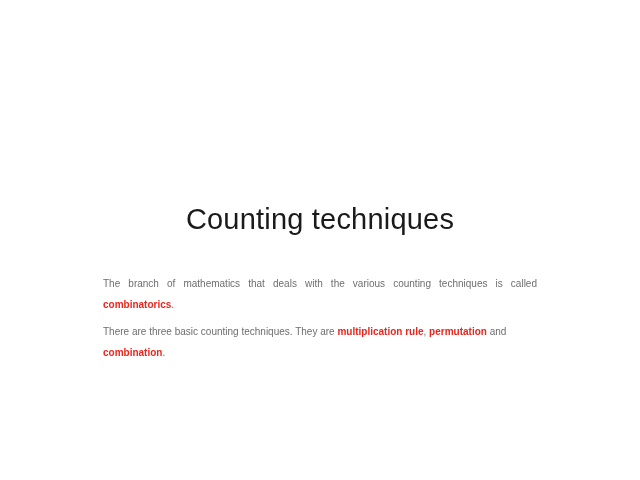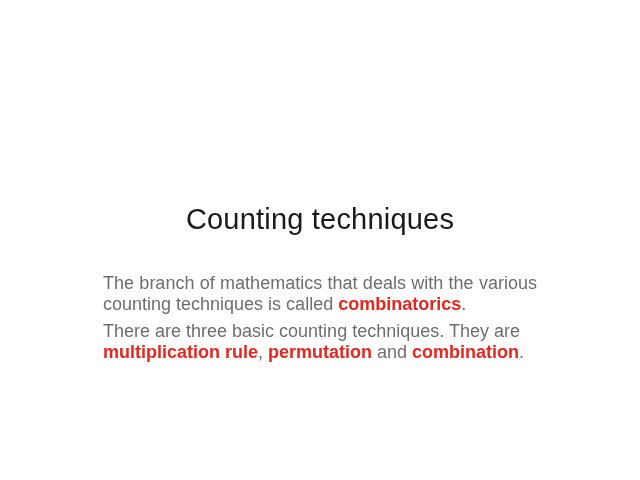--- a/index.html
+++ b/index.html
@@ -32,21 +32,21 @@
     font-weight: 400;
     letter-spacing: 0.2px;
   }
   .body-block {
     position: absolute;
     left: 103px;
     top: 273px;
     width: 434px;
   }
   .para {
-    font-size: 18px;
+    font-size: 10px;
     line-height: 21px;
     color: #6e6e6e;
     text-align: justify;
     margin: 0 0 6px 0;
   }
   .para:last-child {
     margin-bottom: 17px;
     text-align: left;
   }
   .hl {

